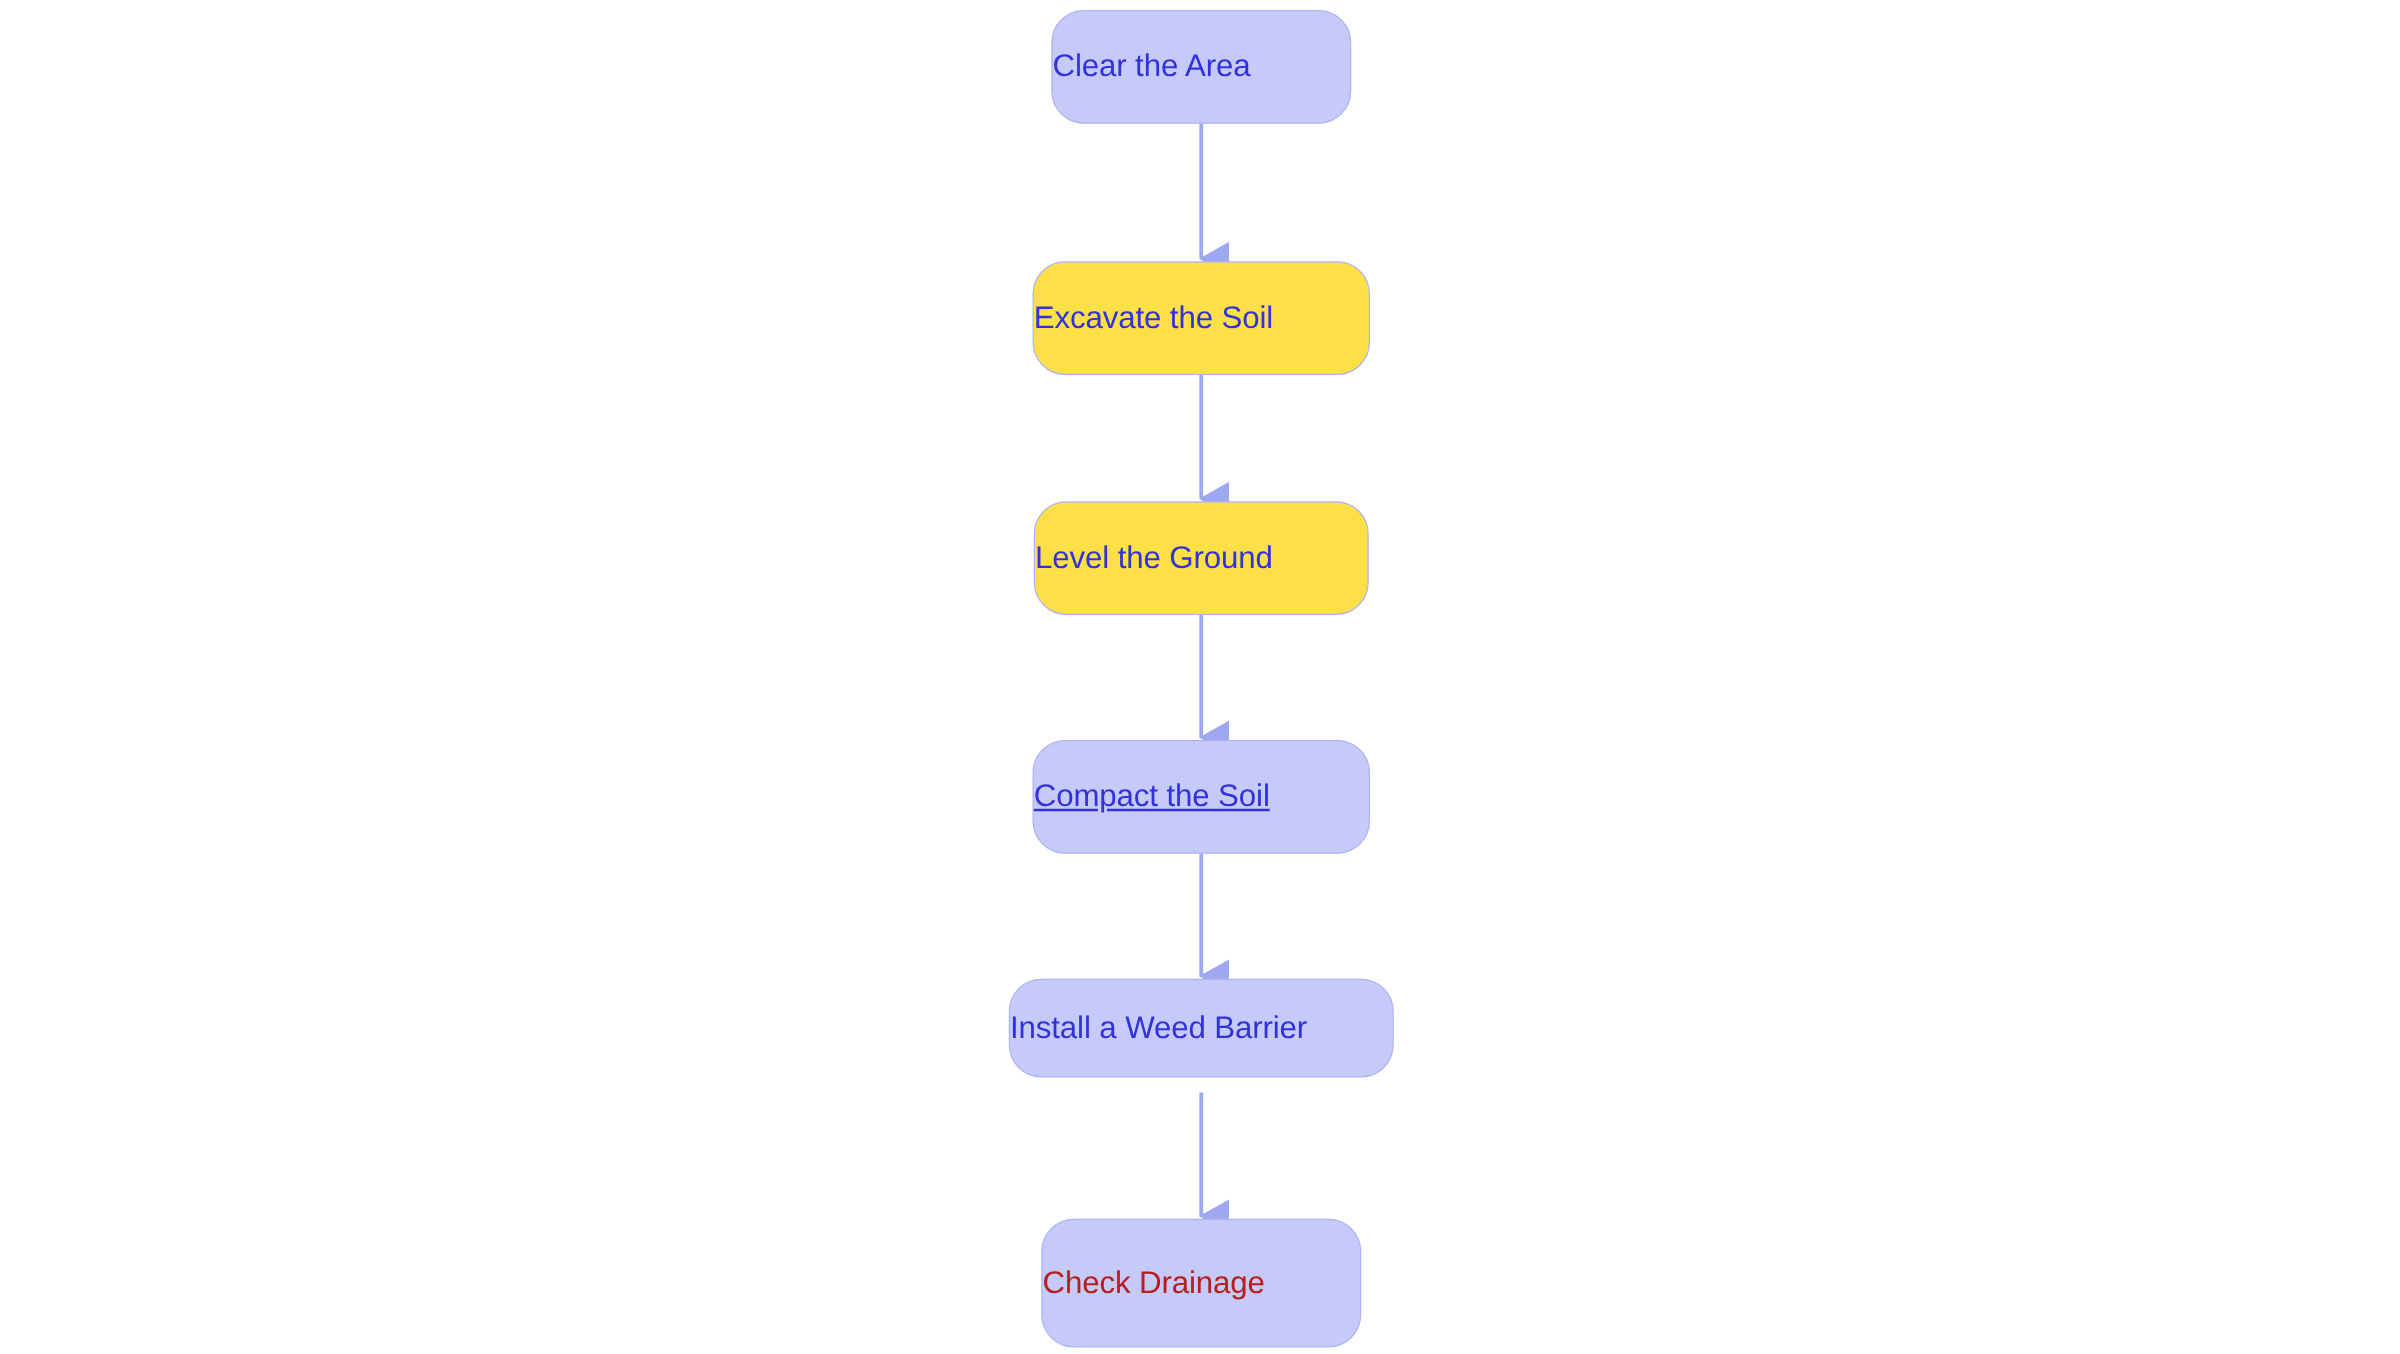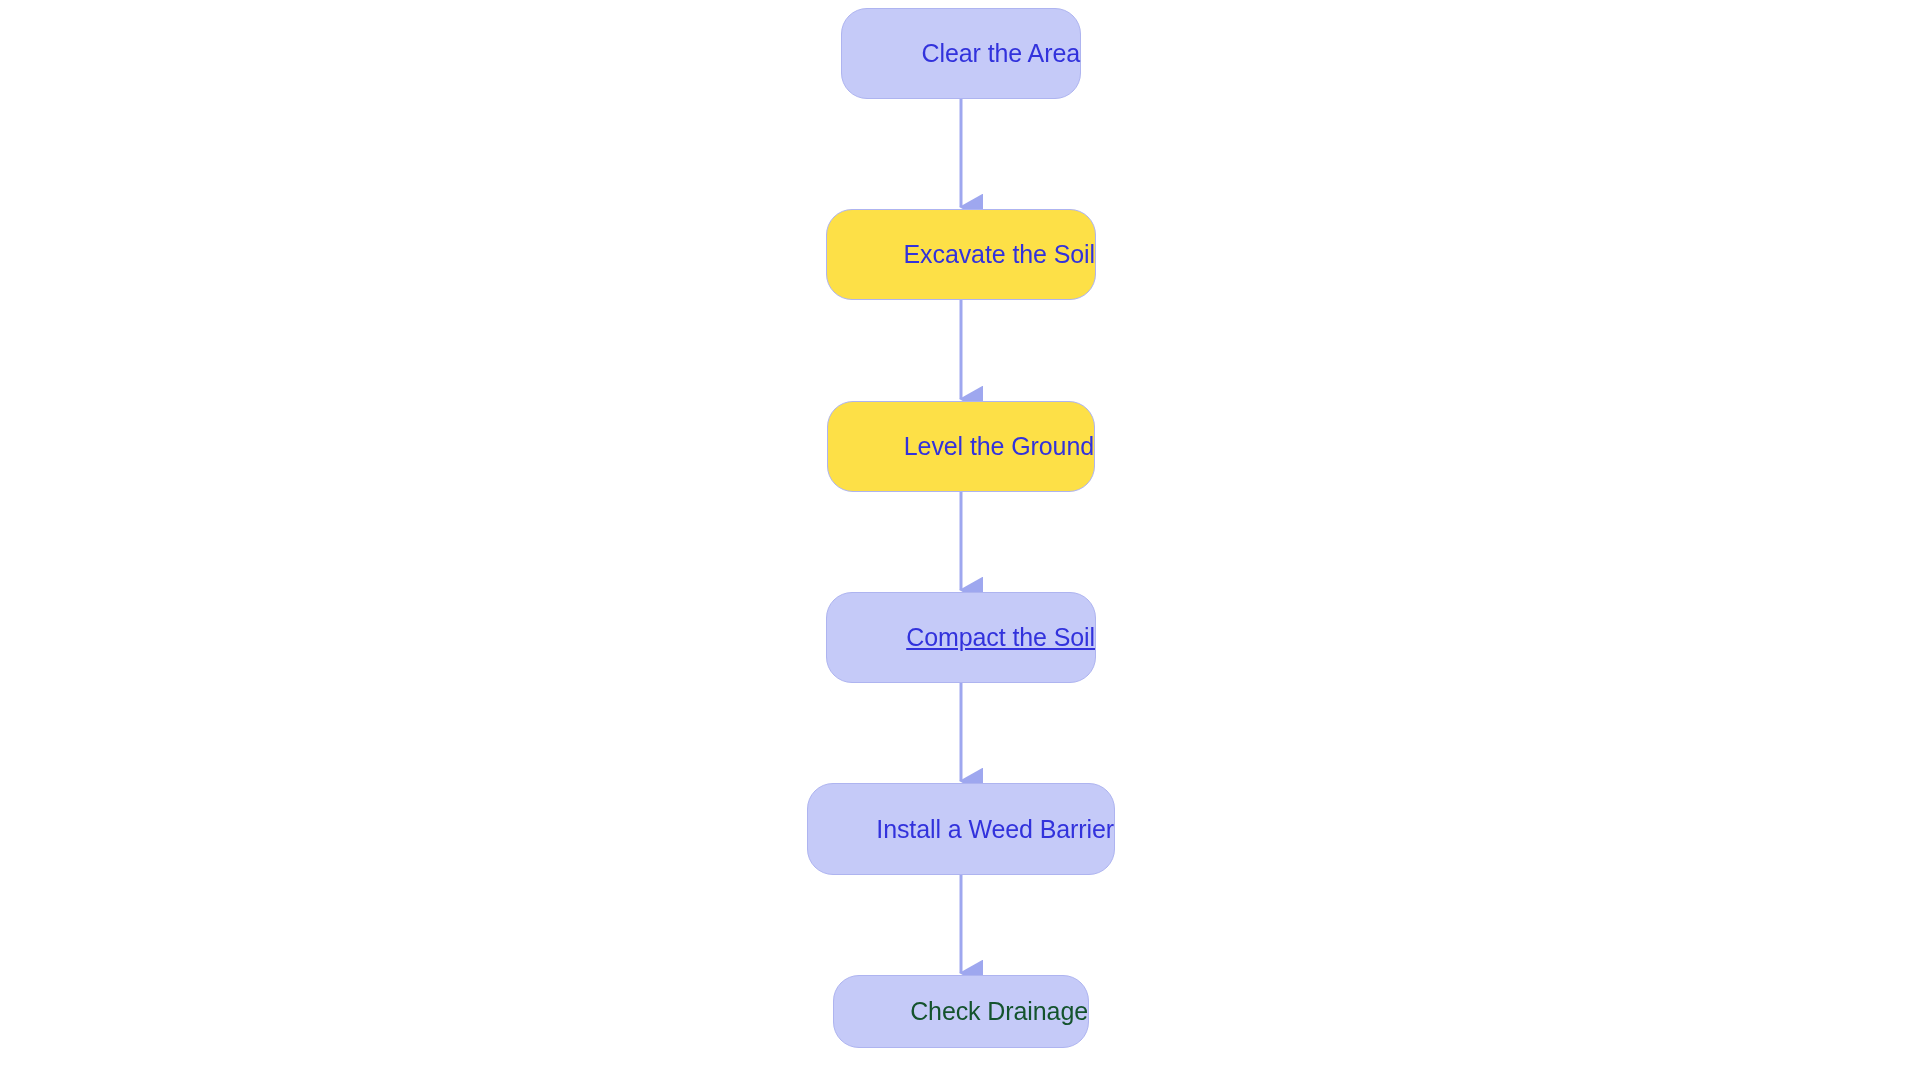--- a/index.html
+++ b/index.html
@@ -30,21 +30,21 @@
     width: 1920px;
     height: 1083px;
     pointer-events: none;
   }
 
   .flow-node {
     position: absolute;
     box-sizing: border-box;
     display: flex;
     align-items: center;
-    justify-content: flex-end;
+    justify-content: flex-start;
     background: #c5caf8;
     border: 1px solid #aeb4f0;
     border-radius: 26px;
     color: #3232dc;
     font-size: 25px;
     font-weight: 400;
     letter-spacing: -0.1px;
     line-height: 1;
     white-space: nowrap;
   }
@@ -79,21 +79,21 @@
       </div>
       <div class="flow-node" style="left: 826px; top: 209px; width: 270px; height: 91px; background: #fde047; border-color: rgb(174, 180, 240); color: rgb(50, 50, 220);">
         <span class="node-label">Excavate the Soil</span>
       </div>
       <div class="flow-node" style="left: 827px; top: 401px; width: 268px; height: 91px; background: #fde047; border-color: rgb(174, 180, 240); color: rgb(50, 50, 220);">
         <span class="node-label">Level the Ground</span>
       </div>
       <div class="flow-node" style="left: 826px; top: 592px; width: 270px; height: 91px; background: rgb(197, 202, 248); border-color: rgb(174, 180, 240); color: rgb(50, 50, 220); text-decoration: underline;">
         <span class="node-label">Compact the Soil</span>
       </div>
-      <div class="flow-node" style="left: 807px; top: 783px; width: 308px; height: 92px; background: rgb(197, 202, 248); border-color: rgb(174, 180, 240); color: rgb(50, 50, 220);">
+      <div class="flow-node" style="left: 807px; top: 783px; width: 308px; height: 79px; background: rgb(197, 202, 248); border-color: rgb(174, 180, 240); color: rgb(50, 50, 220);">
         <span class="node-label">Install a Weed Barrier</span>
       </div>
-      <div class="flow-node" style="left: 833px; top: 975px; width: 256px; height: 73px; background: rgb(197, 202, 248); border-color: rgb(174, 180, 240); color: #14532d;">
+      <div class="flow-node" style="left: 833px; top: 975px; width: 256px; height: 103px; background: rgb(197, 202, 248); border-color: rgb(174, 180, 240); color: #b91c1c;">
         <span class="node-label">Check Drainage</span>
       </div>
     </div>
 
 </div>
 
 </body></html>

